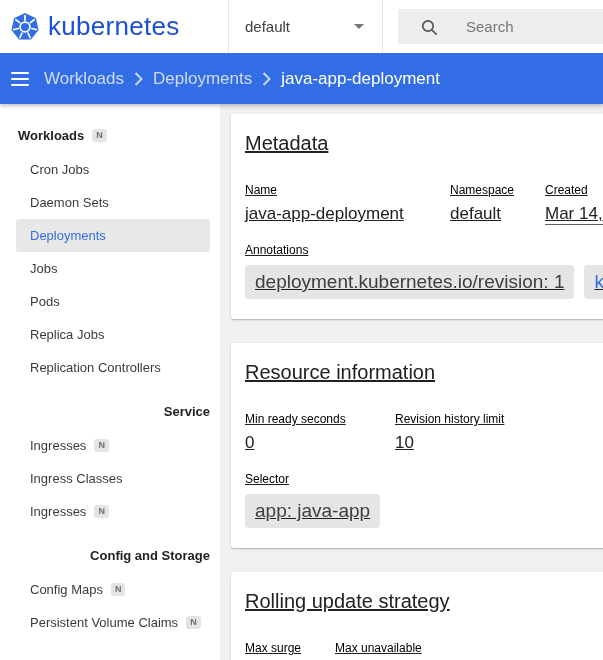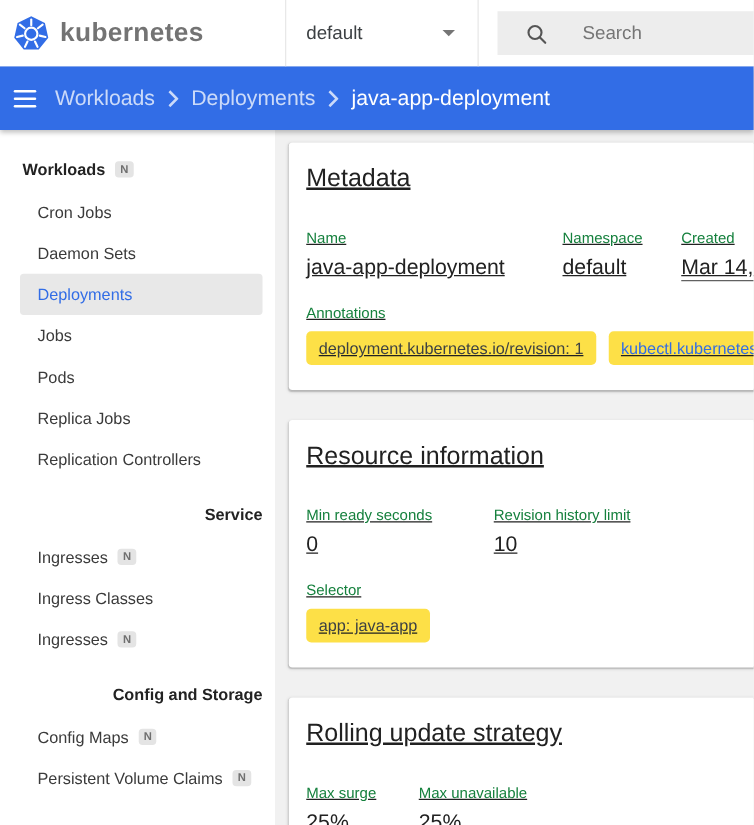--- a/index.html
+++ b/index.html
@@ -7,21 +7,21 @@
   body {
     width:603px; height:660px; overflow:hidden;
     background:#f1f1f1;
     font-family:"Liberation Sans","DejaVu Sans",sans-serif;
     color:#212121;
   }
 
   
   .topbar { height:53px; background:#ffffff; display:flex; align-items:stretch; position:relative; z-index:3; }
   .brand { width:228px; display:flex; align-items:center; gap:8px; padding-left:10px; cursor:pointer; flex-shrink:0; }
-  .brand-name { font-size:21px; font-weight:700; color:#737373; letter-spacing:.3px; }
+  .brand-name { font-size:26px; font-weight:400; color:#1d4ed8; letter-spacing:.3px; }
   .ns-select {
     width:155px; flex-shrink:0; display:flex; align-items:center; justify-content:space-between;
     padding:0 18px 0 16px; border-left:1px solid #e8e8e8; border-right:1px solid #e8e8e8; cursor:pointer;
   }
   .ns-value { font-size:15px; color:#3c4043; }
   .caret { width:0; height:0; border-left:5px solid transparent; border-right:5px solid transparent; border-top:5px solid #757575; }
   .search-wrap { flex:1; margin:9px 0 9px 15px; background:#ededed; display:flex; align-items:center; padding-left:22px; gap:26px; }
   .search-input { flex:1; border:none; background:transparent; outline:none; font-size:15px; color:#202124; font-family:inherit; }
   .search-input::placeholder { color:#757575; }
 
@@ -58,27 +58,27 @@
   .card {
     width:600px; background:#ffffff; border-radius:3px; margin-bottom:24px;
     padding:18px 14px 20px 14px;
     box-shadow:0 1px 1px rgba(0,0,0,.16), 0 1px 3px rgba(0,0,0,.12);
   }
   .card-title { font-size:20px; font-weight:400; color:#212121; margin:0 0 28px 0; }
   .fields { display:grid; }
   .g-meta { grid-template-columns:205px 95px auto; }
   .g-res  { grid-template-columns:150px 125px auto; }
   .g-roll { grid-template-columns:90px auto; }
-  .f-label { font-size:12px; color:#15803d; margin-bottom:7px; }
+  .f-label { font-size:12px; color:#000000; margin-bottom:7px; }
   .f-value { font-size:17px; color:#212121; white-space:nowrap; }
   .underlined { border-bottom:1px solid #616161; padding-bottom:1px; }
   .sub-section { margin-top:19px; }
   .chips { margin-top:8px; display:flex; gap:10px; }
   .chip {
-    background:#fde047; border-radius:4px; padding:6px 10px; font-size:13px; color:#3c4043; white-space:nowrap;
+    background:#e5e5e5; border-radius:4px; padding:6px 10px; font-size:19px; color:#3c4043; white-space:nowrap;
   }
   .chip.link { color:#326de6; cursor:pointer; }
 </style>
 </head>
 <body>
 
 <header class="topbar">
   <div class="brand">
     <span style="display:flex;">
       <svg width="30" height="30" viewBox="0 0 28 28">

